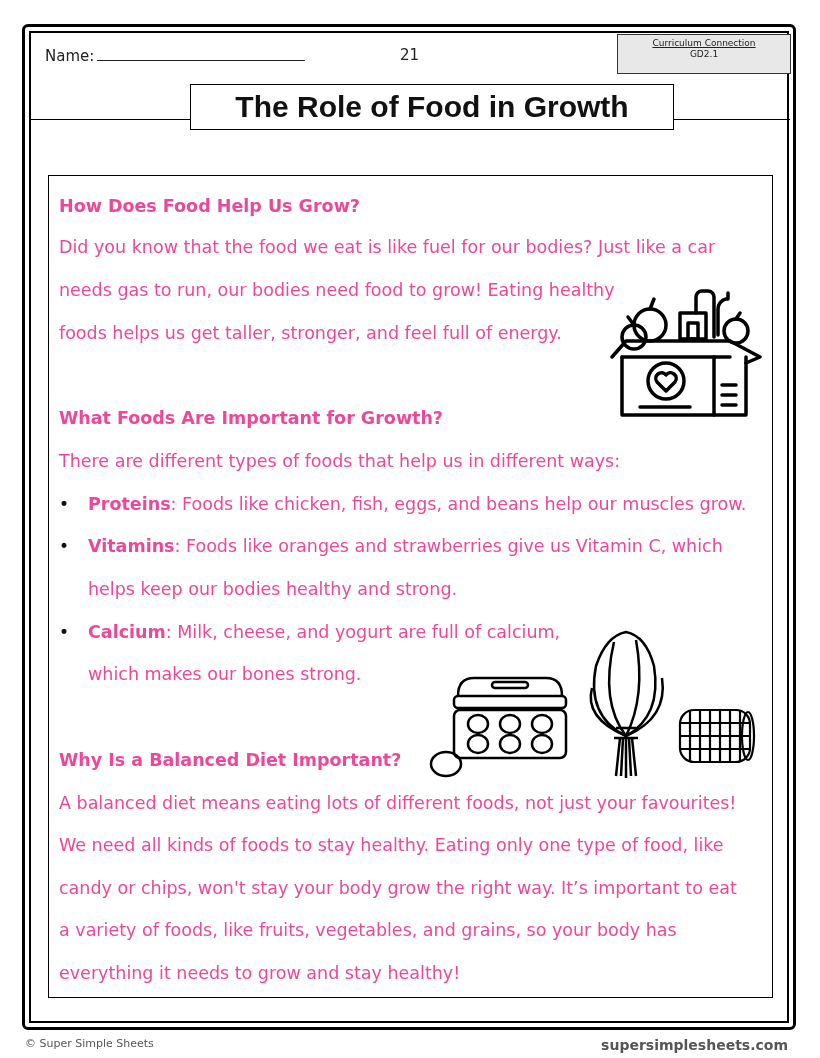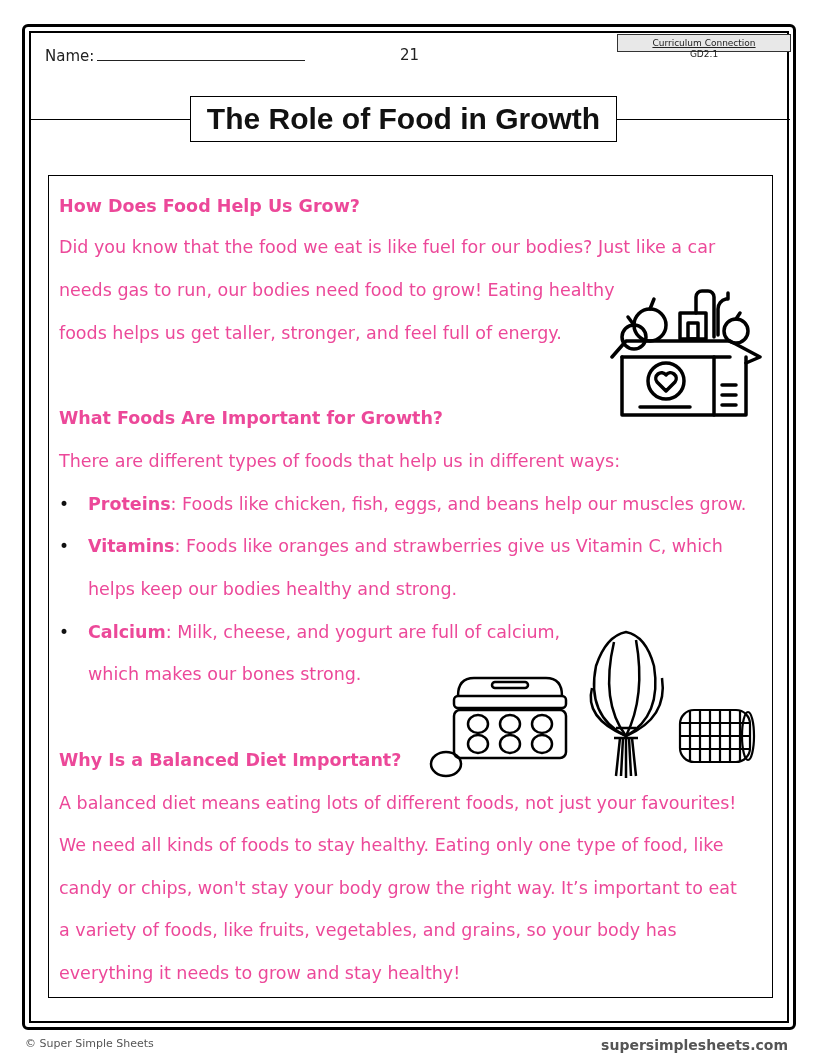--- a/index.html
+++ b/index.html
@@ -2,24 +2,24 @@
 <html><head>
 <meta charset="utf-8">
 <style>
   html, body { margin:0; padding:0; background:#ffffff; }
   body { width:820px; height:1058px; position:relative; font-family:"DejaVu Sans", sans-serif; color:#111; overflow:hidden; }
   .outer { position:absolute; left:22px; top:24px; width:774px; height:1006px; border:3px solid #000; border-radius:6px; box-sizing:border-box; }
   .inner { position:absolute; left:4px; top:4px; right:4px; bottom:4px; border:2px solid #000; box-sizing:border-box; }
   .name { position:absolute; left:45px; top:46px; font-size:15px; color:#222; }
   .name .line { display:inline-block; width:208px; border-bottom:1px solid #222; height:14px; vertical-align:baseline; margin-left:3px; }
   .pagenum { position:absolute; left:400px; top:46px; font-size:15px; color:#222; }
-  .cc { position:absolute; left:617px; top:34px; width:174px; height:18px; background:#e8e8e8; border:1px solid #333; box-sizing:border-box; text-align:center; font-size:9px; line-height:11px; padding-top:3px; color:#222; }
+  .cc { position:absolute; left:617px; top:34px; width:174px; height:40px; background:#e8e8e8; border:1px solid #333; box-sizing:border-box; text-align:center; font-size:9px; line-height:11px; padding-top:3px; color:#222; }
   .cc .t { text-decoration:underline; }
   .rule { position:absolute; left:30px; right:30px; top:119px; height:1px; background:#000; }
-  .title { position:absolute; left:190px; top:96px; width:427px; height:46px; border:1px solid #000; background:#fff; box-sizing:border-box; text-align:center; font-family:"Liberation Sans", sans-serif; font-weight:bold; font-size:30px; line-height:44px; }
+  .title { position:absolute; left:190px; top:84px; width:484px; height:46px; border:1px solid #000; background:#fff; box-sizing:border-box; text-align:center; font-family:"Liberation Sans", sans-serif; font-weight:bold; font-size:30px; line-height:44px; }
   .content { position:absolute; left:48px; top:175px; width:725px; height:823px; border:1px solid #000; box-sizing:border-box; }
   .txt { position:absolute; left:59px; font-size:17.5px; color:#ec4899; white-space:nowrap; }
   .h { font-weight:bold; }
   .bullet { position:absolute; left:59px; font-size:17px; }
   .footer-l { position:absolute; left:25px; top:1037px; font-size:11px; color:#555; }
   .footer-r { position:absolute; right:32px; top:1037px; font-size:14px; color:#555;font-weight:bold; }
   svg { position:absolute; }
 </style>
 </head>
 <body>

